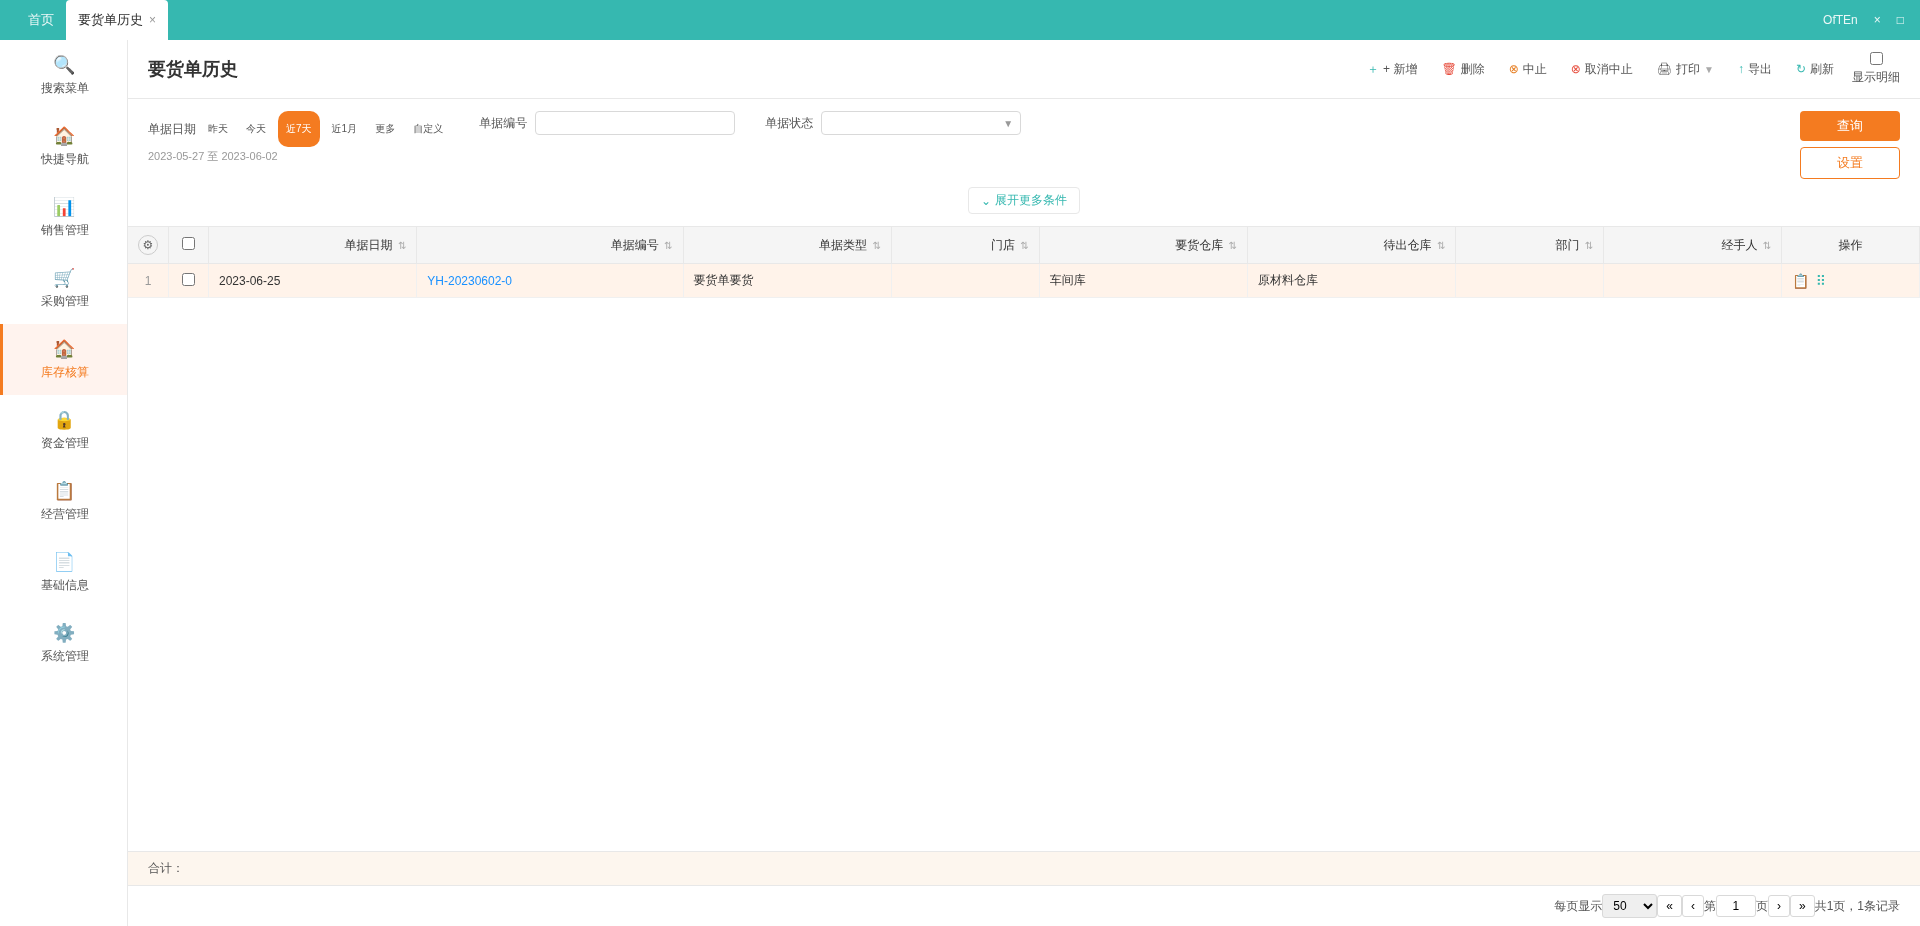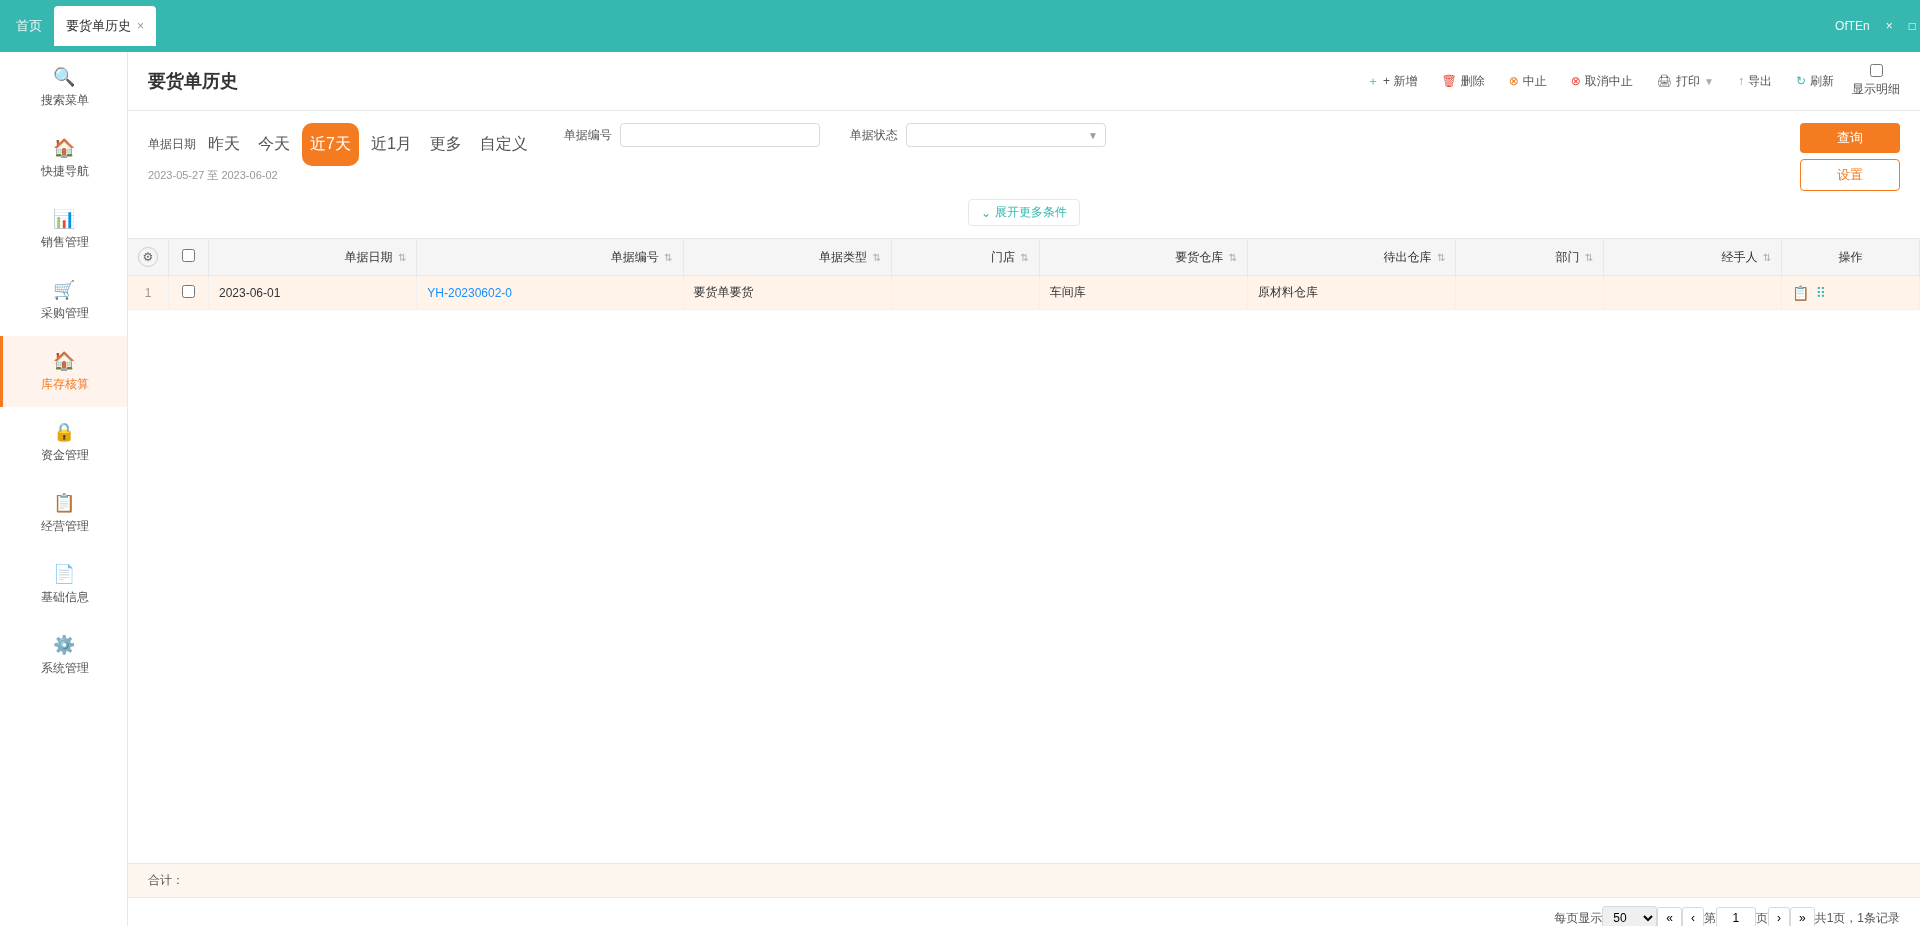--- a/index.html
+++ b/index.html
@@ -1,24 +1,24 @@
 <!DOCTYPE html>
 <html><head>
   <meta charset="utf-8">
   <style>
     * { box-sizing: border-box; margin: 0; padding: 0; }
     body { font-family: 'Microsoft YaHei', sans-serif; font-size: 13px; background: #f0f2f5; overflow: hidden; height: 926px; }
 
     
     .top-bar {
       background: #36b8b0;
-      height: 52px;
-      display: flex;
-      align-items: center;
-      padding: 0 4px;
+      height: 40px;
+      display: flex;
+      align-items: center;
+      padding: 0 16px;
       color: white;
     }
     .top-bar .tab-item {
       display: flex;
       align-items: center;
       padding: 0 12px;
       height: 40px;
       cursor: pointer;
       font-size: 13px;
       color: white;
@@ -147,21 +147,21 @@
       font-size: 12px;
       color: #555;
       white-space: nowrap;
     }
     .filter-date-options {
       display: flex;
       align-items: center;
       gap: 6px;
     }
     .date-option {
-      font-size: 16px;
+      font-size: 10px;
       color: #555;
       cursor: pointer;
       padding: 2px 6px;
       border-radius: 3px;
     }
     .date-option.active {
       background: #f47b20;
       color: white;
       border-radius: 10px;
       padding: 11px 8px;
@@ -553,21 +553,21 @@
             </th>
             <th style="text-align:center;">
               <span>操作</span>
             </th>
           </tr>
         </thead>
         <tbody>
           <tr class="selected">
             <td>1</td>
             <td><input type="checkbox" style=""></td>
-            <td>2023-06-01</td>
+            <td>2023-06-25</td>
             <td><a class="doc-link">YH-20230602-0</a></td>
             <td>要货单要货</td>
             <td></td>
             <td>车间库</td>
             <td>原材料仓库</td>
             <td></td>
             <td></td>
             <td>
               <div class="action-icons">
                 <span class="action-icon" title="编辑">📋</span>

